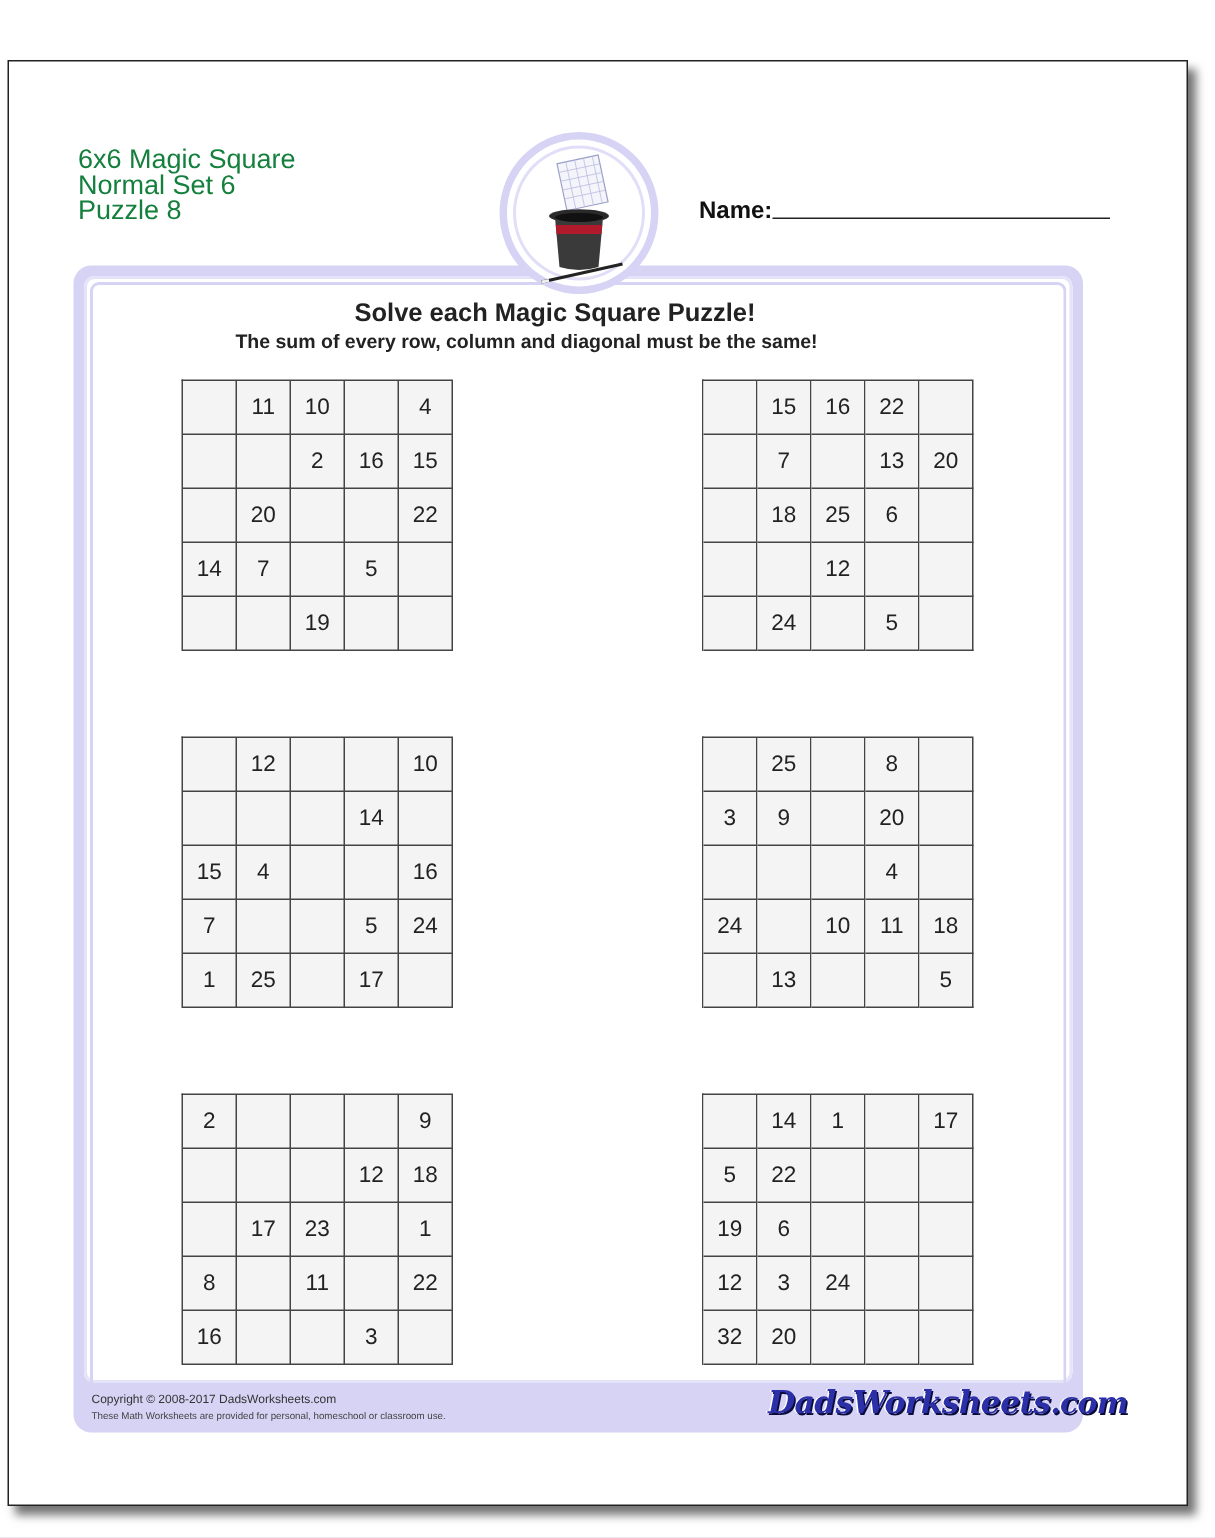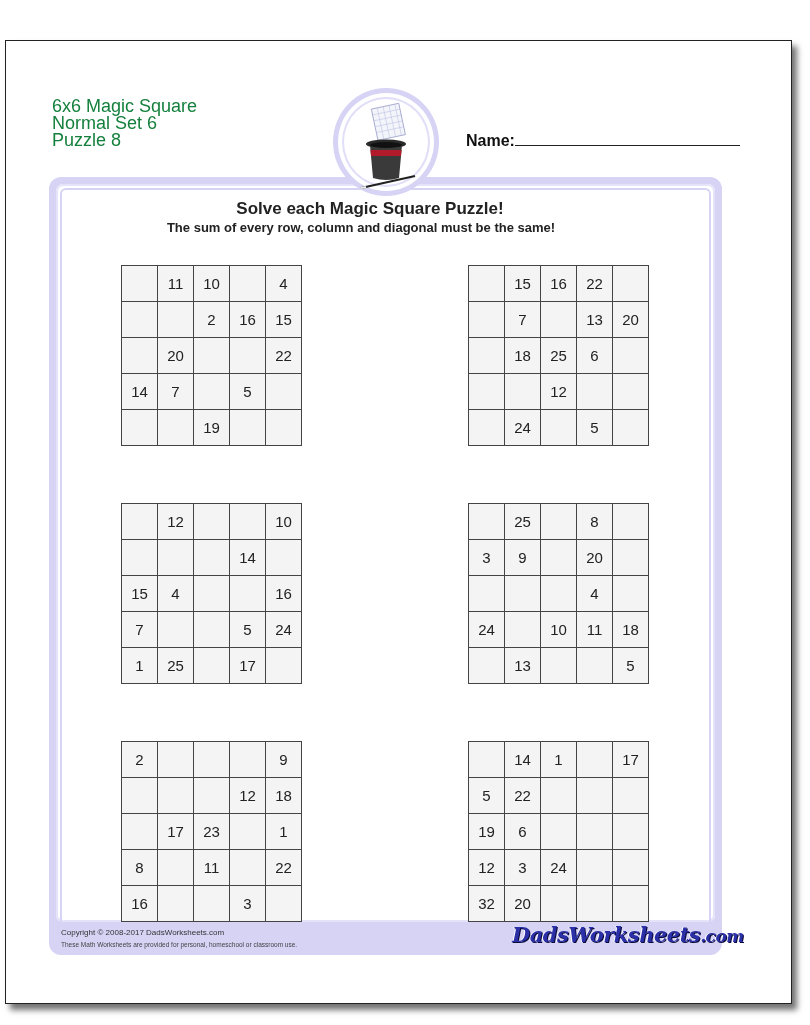--- a/index.html
+++ b/index.html
@@ -34,43 +34,43 @@
     border-radius:50%; background:#fff;
     border:5px solid #d6d3f5; box-sizing:border-box;
   }
   .logo-ring::after{
     content:""; position:absolute; left:4px; top:4px; right:4px; bottom:4px;
     border:2px solid #e1def8; border-radius:50%;
   }
   .logo { position:absolute; left:343px; top:100px; width:90px; height:95px; }
 
   .title { position:absolute; left:0; width:740px; top:199px; text-align:center; font-size:17px; font-weight:bold; color:#222; }
-  .subtitle { position:absolute; left:10px; width:702px; top:220px; text-align:center; font-size:13px; font-weight:bold; color:#222; }
+  .subtitle { position:absolute; left:0; width:702px; top:220px; text-align:center; font-size:13px; font-weight:bold; color:#222; }
 
   .grid {
     position:absolute; display:grid;
     grid-template-columns: repeat(5, 36px);
     grid-template-rows: repeat(5, 36px);
-    border-left:1.5px solid #444; border-top:1.5px solid #444;margin-top:12px;
+    border-left:1.5px solid #444; border-top:1.5px solid #444;
   }
   .cell {
     border-right:1.5px solid #444; border-bottom:1.5px solid #444;
     background:#f4f4f4; display:flex; align-items:center; justify-content:center;
     font-size:15px; color:#222;
   }
 
   .footer-copy { position:absolute; left:61px; top:928px; font-size:8px; color:#333; }
   .footer-note { position:absolute; left:61px; top:941px; font-size:6.5px; color:#444; }
   .brand {
     position:absolute; left:512px; top:922px; font-family:"DejaVu Serif", serif;
     font-style:italic; font-weight:bold; font-size:21px; color:#2b2fa8;
     text-shadow: 1px 1px 0 #0b0b3a, -1px 0 0 #ffffff;
     letter-spacing:-0.5px;
   }
-  .brand small { font-size:17px;margin-top:32px; }
+  .brand small { font-size:20px;margin-top:32px; }
 </style>
 </head>
 <body>
 
 <div class="page"></div>
 
 <div class="meta">
   <div>6x6 Magic Square</div>
   <div>Normal Set 6</div>
   <div>Puzzle 8</div>

